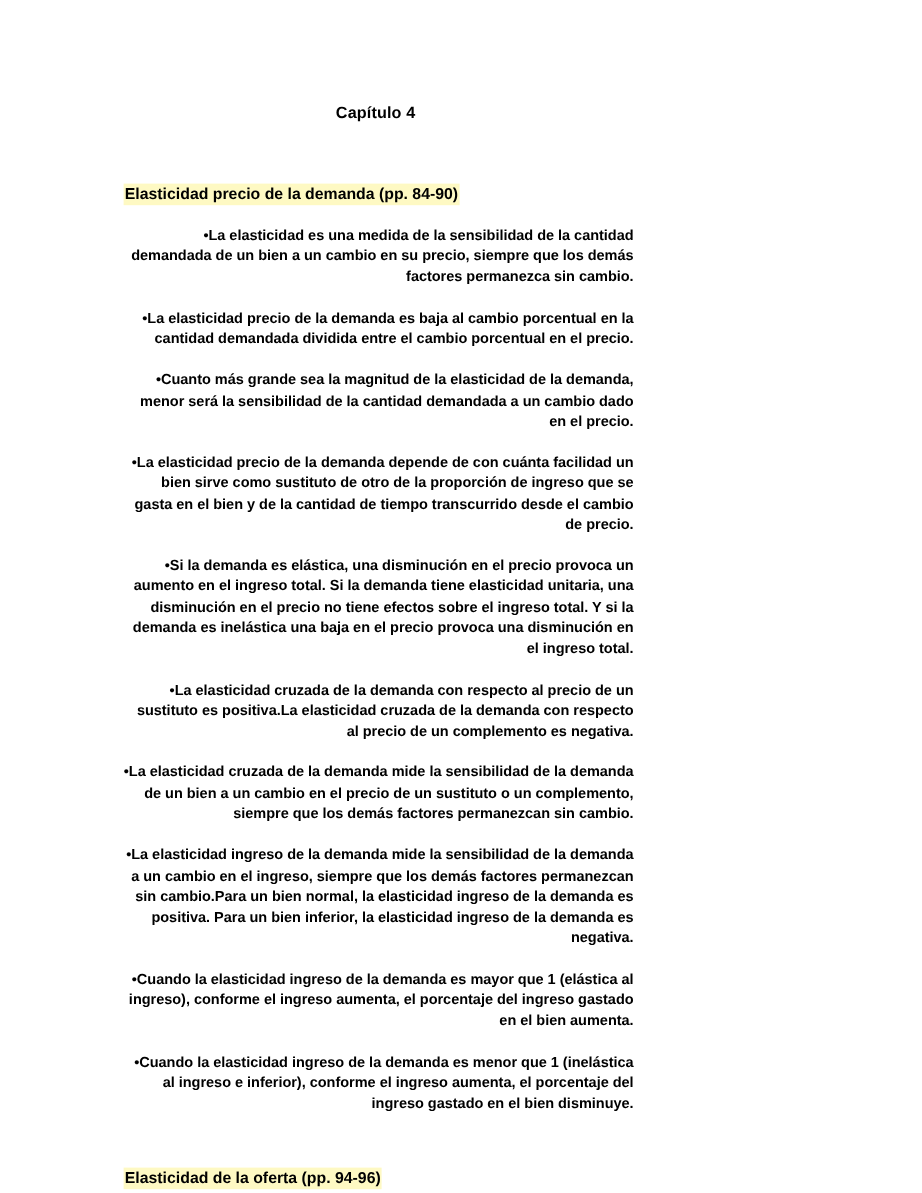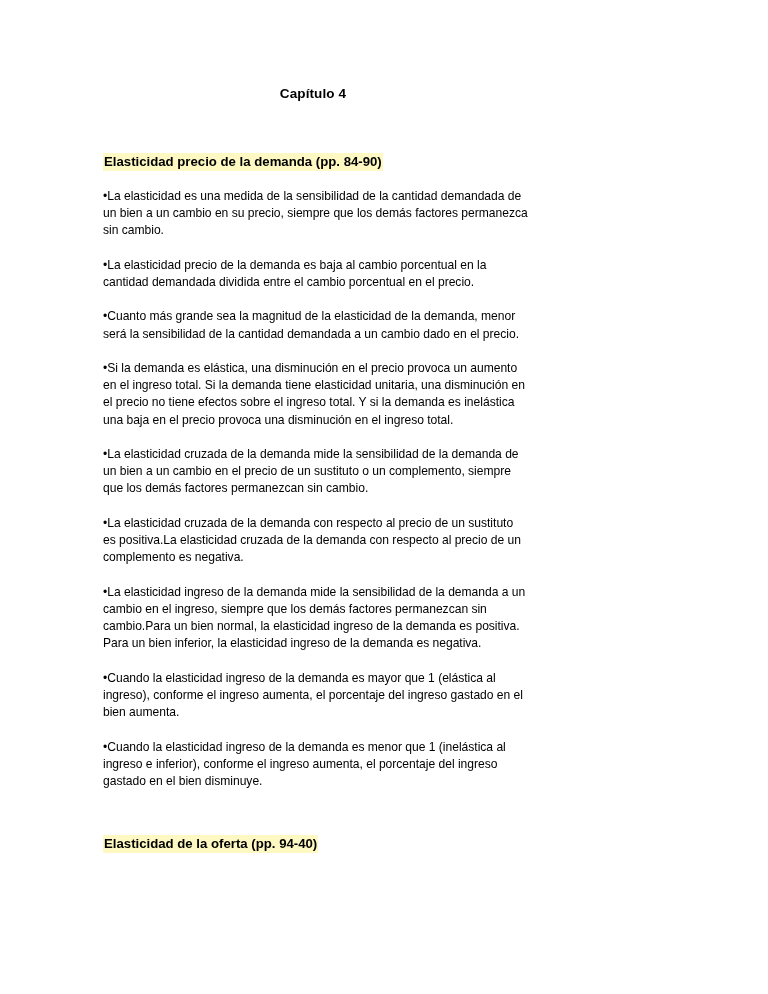--- a/index.html
+++ b/index.html
@@ -49,48 +49,49 @@
     padding: 1px 1px 2px 1px;
     box-decoration-break: clone;
     -webkit-box-decoration-break: clone;
   }
   .heading-block-1 { margin-top: 52px; }
   .heading-block-2 { margin-top: 24px; }
   .heading-block-3 { margin-top: 45px; }
 
   .para {
     font-size: 12.1px;
-    font-weight: normal;
+    font-weight: bold;
     line-height: 1.43;
     margin: 0;
     margin-top: 17px;
     color: #000000;
-    text-align: left;
+    text-align: right;
     letter-spacing: -0.02px;
   }
 </style>
 </head>
 <body>
 
 <div class="page">
 
   <h1 class="doc-title">Capítulo 4</h1>
 
   <div class="content">
 
     <div class="heading heading-block-1"><span class="hl">Elasticidad precio de la demanda (pp. 84-90)</span></div>
 
     <p class="para">•La elasticidad es una medida de la sensibilidad de la cantidad demandada de un bien a un cambio en su precio, siempre que los demás factores permanezca sin cambio.</p>
     <p class="para">•La elasticidad precio de la demanda es baja al cambio porcentual en la cantidad demandada dividida entre el cambio porcentual en el precio.</p>
     <p class="para">•Cuanto más grande sea la magnitud de la elasticidad de la demanda, menor será la sensibilidad de la cantidad demandada a un cambio dado en el precio.</p>
+    <p class="para">•La elasticidad precio de la demanda depende de con cuánta facilidad un bien sirve como sustituto de otro de la proporción de ingreso que se gasta en el bien y de la cantidad de tiempo transcurrido desde el cambio de precio.</p>
     <p class="para">•Si la demanda es elástica, una disminución en el precio provoca un aumento en el ingreso total. Si la demanda tiene elasticidad unitaria, una disminución en el precio no tiene efectos sobre el ingreso total. Y si la demanda es inelástica una baja en el precio provoca una disminución en el ingreso total.</p>
 
 
+    <p class="para">•La elasticidad cruzada de la demanda con respecto al precio de un sustituto es positiva.La elasticidad cruzada de la demanda con respecto al precio de un complemento es negativa.</p>
     <p class="para">•La elasticidad cruzada de la demanda mide la sensibilidad de la demanda de un bien a un cambio en el precio de un sustituto o un complemento, siempre que los demás factores permanezcan sin cambio.</p>
-    <p class="para">•La elasticidad cruzada de la demanda con respecto al precio de un sustituto es positiva.La elasticidad cruzada de la demanda con respecto al precio de un complemento es negativa.</p>
     <p class="para">•La elasticidad ingreso de la demanda mide la sensibilidad de la demanda a un cambio en el ingreso, siempre que los demás factores permanezcan sin cambio.Para un bien normal, la elasticidad ingreso de la demanda es positiva. Para un bien inferior, la elasticidad ingreso de la demanda es negativa.</p>
     <p class="para">•Cuando la elasticidad ingreso de la demanda es mayor que 1 (elástica al ingreso), conforme el ingreso aumenta, el porcentaje del ingreso gastado en el bien aumenta.</p>
     <p class="para">•Cuando la elasticidad ingreso de la demanda es menor que 1 (inelástica al ingreso e inferior), conforme el ingreso aumenta, el porcentaje del ingreso gastado en el bien disminuye.</p>
 
-    <div class="heading heading-block-3"><span class="hl">Elasticidad de la oferta (pp. 94-40)</span></div>
+    <div class="heading heading-block-3"><span class="hl">Elasticidad de la oferta (pp. 94-96)</span></div>
 
   </div>
 </div>
 
 </body></html>

